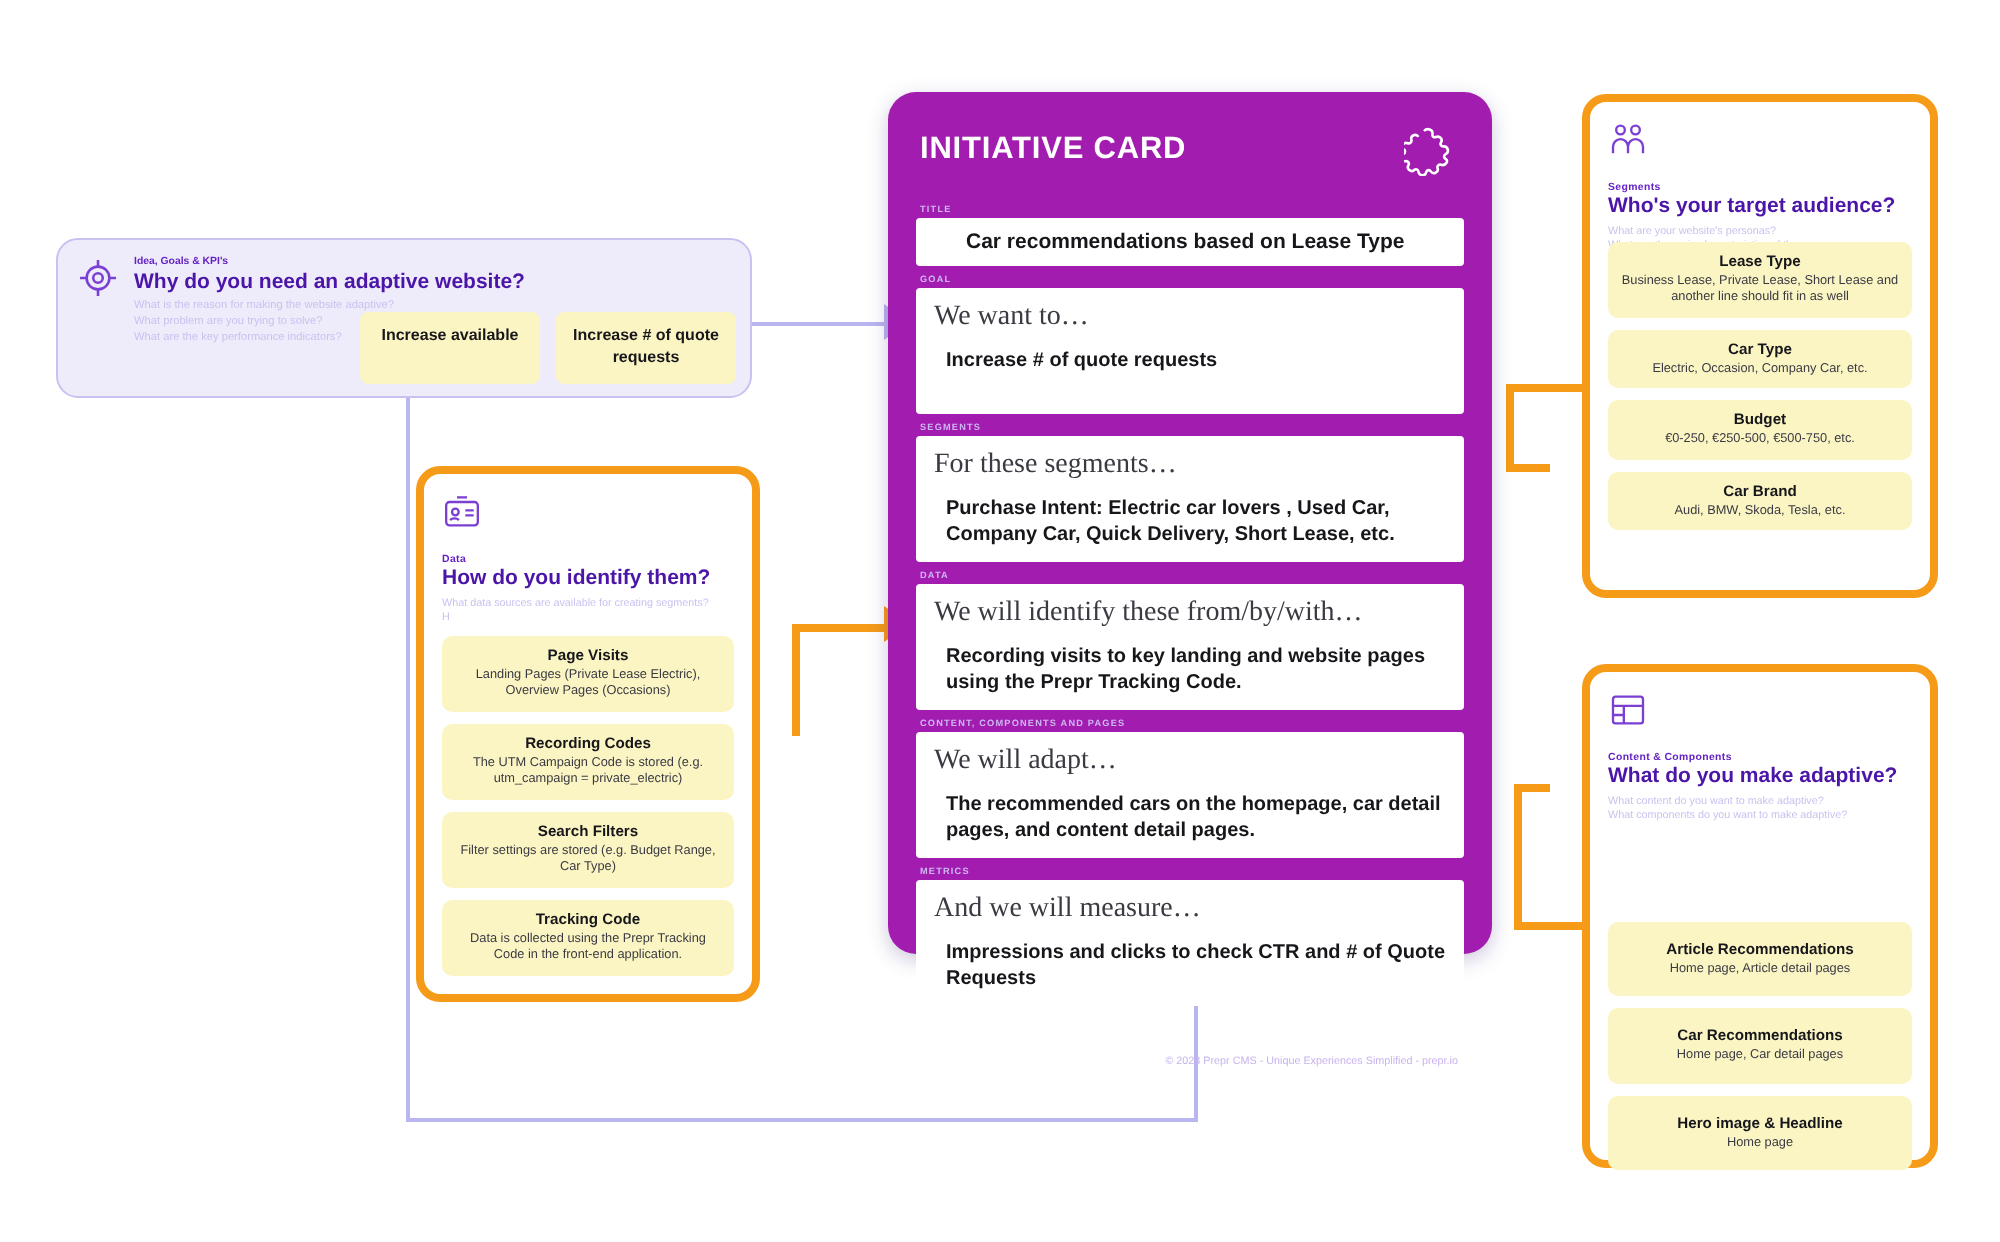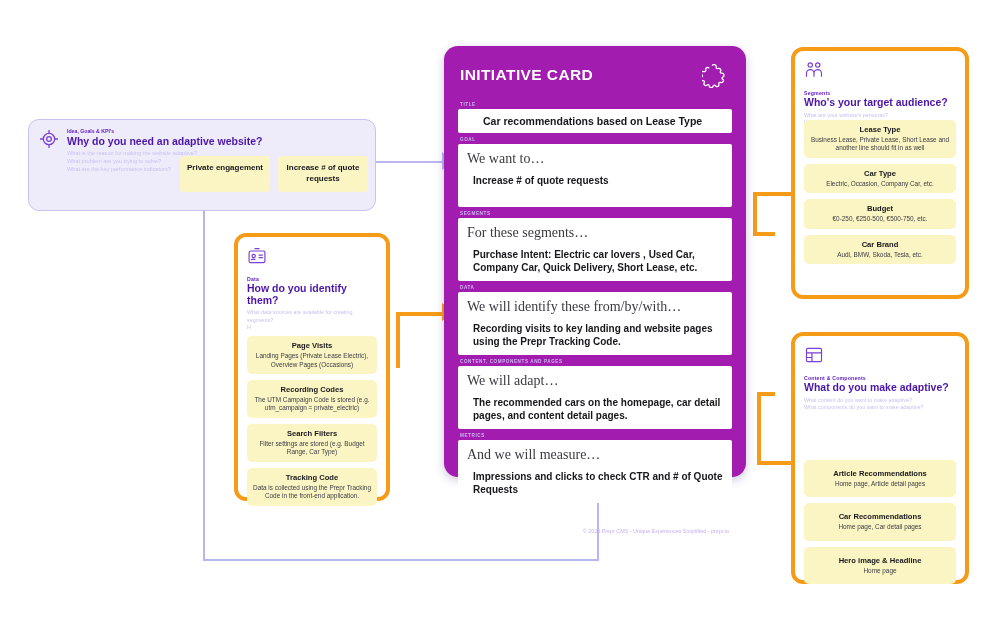--- a/index.html
+++ b/index.html
@@ -69,35 +69,35 @@
   .card-sub div{color:#c9c2f0;font-size:5.4px;line-height:1.42;}
   .chips{padding:4px 9px 9px 9px;display:flex;flex-direction:column;gap:6px;}
   .chip{
     background:#fbf5c4;border-radius:5px;padding:5px 6px;text-align:center;box-sizing:border-box;
   }
   .chip-t{font-size:7.6px;font-weight:bold;color:#17171b;margin-bottom:2px;}
   .chip-d{font-size:6.4px;color:#3a3a42;line-height:1.32;}
 
   
   .idea{
-    position:absolute;left:28px;top:119px;width:348px;height:92px;
+    position:absolute;left:28px;top:119px;width:348px;height:80px;
     background:#eeecfb;border:1.5px solid #c9c2f0;border-radius:11px;box-sizing:border-box;
     display:flex;align-items:flex-start;padding:8px 9px;gap:7px;
   }
   .idea-body{flex:1;position:relative;}
   .idea-kicker{color:#6522c4;font-size:5.2px;font-weight:bold;}
   .idea-q{color:#4b15a8;font-size:10.5px;font-weight:bold;margin:1px 0 2px 0;}
   .idea-sub div{color:#c9c2f0;font-size:5.6px;line-height:1.45;}
   .idea-chips{position:absolute;right:-2px;top:28px;display:flex;gap:8px;}
   .idea-chip{
     background:#fbf5c4;border-radius:4px;width:90px;padding:7px 4px;text-align:center;
     font-size:8px;font-weight:bold;color:#17171b;line-height:1.35;box-sizing:border-box;
   }
 
-  .data-card{left:234px;top:233px;width:156px;height:268px;}
+  .data-card{left:208px;top:233px;width:172px;height:268px;}
   .seg-card{left:791px;top:47px;width:178px;height:252px;}
   .cc-card{left:791px;top:332px;width:178px;height:252px;}
 </style>
 </head>
 <body>
 
 <div class="stage">
 
   <div class="conn lav lav-line-h" style="left:376px;top:161px;width:70px;"></div>
   <div class="arrow arrow-right-lav" style="left:442px;top:152px;"></div>
@@ -131,21 +131,21 @@
     </span>
     <div class="idea-body">
       <div class="idea-kicker">Idea, Goals &amp; KPI's</div>
       <div class="idea-q">Why do you need an adaptive website?</div>
       <div class="idea-sub">
         <div>What is the reason for making the website adaptive?</div>
         <div>What problem are you trying to solve?</div>
         <div>What are the key performance indicators?</div>
       </div>
       <div class="idea-chips">
-        <div class="idea-chip">Private engagement</div>
+        <div class="idea-chip">Increase available</div>
         <div class="idea-chip">Increase # of quote requests</div>
       </div>
     </div>
   </div>
 
   <div class="ocard orange data-card">
     <div class="card-head">
       <span class="card-ico">
         <svg width="20" height="20" viewBox="0 0 24 24" fill="none" stroke="#7b3fd4" stroke-width="1.4">
           <rect x="2.5" y="6" width="19" height="14" rx="2"></rect>

